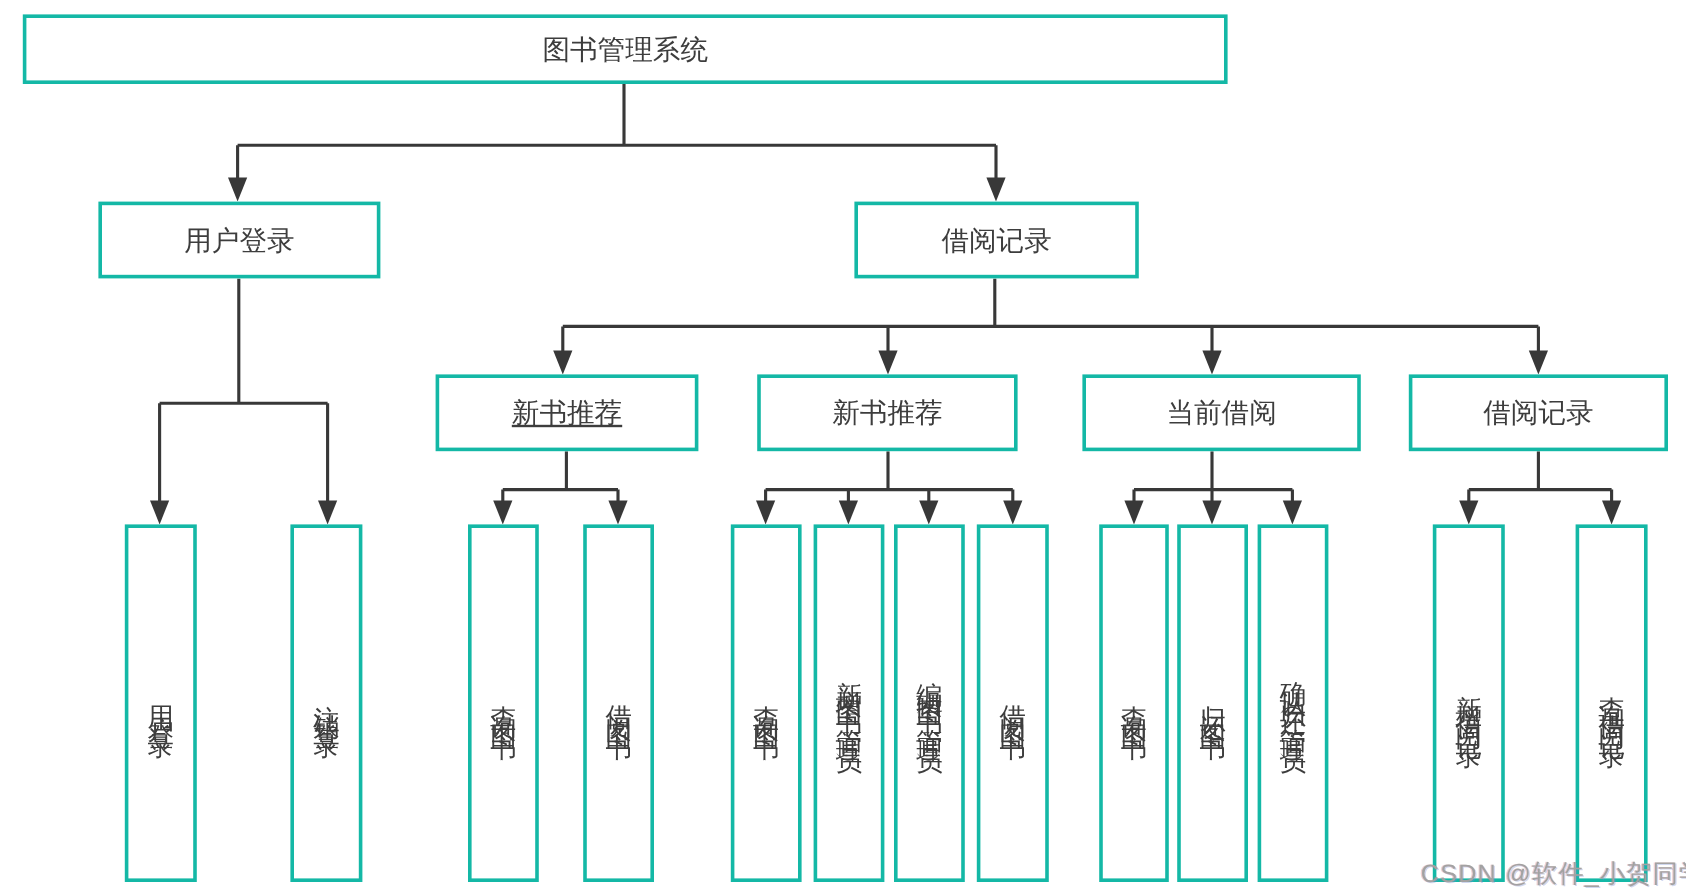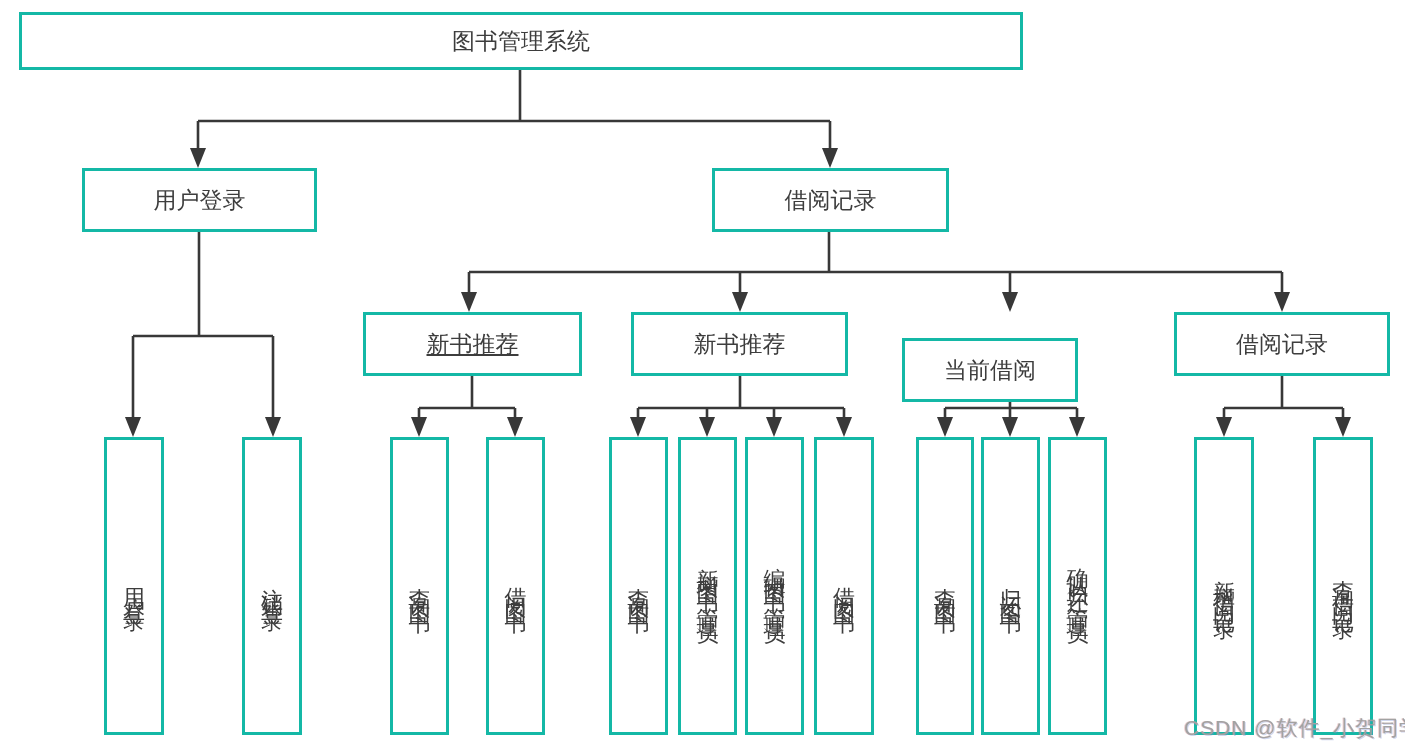--- a/index.html
+++ b/index.html
@@ -96,21 +96,21 @@
   <div class="box" style="left:712px;top:168px;width:237px;height:64px;">
     <span>借阅记录</span>
   </div>
 
   <div class="box" style="left:363px;top:312px;width:219px;height:64px;text-decoration:underline;">
     <span>新书推荐</span>
   </div>
   <div class="box" style="left:631px;top:312px;width:217px;height:64px;">
     <span>新书推荐</span>
   </div>
-  <div class="box" style="left:902px;top:312px;width:176px;height:64px;margin-top:26px;">
+  <div class="box" style="left:902px;top:312px;width:232px;height:64px;">
     <span>当前借阅</span>
   </div>
   <div class="box" style="left:1174px;top:312px;width:216px;height:64px;">
     <span>借阅记录</span>
   </div>
 
   <div class="box" style="left:104px;top:437px;width:60px;height:298px;">
     <span class="vtext">用户登录</span>
   </div>
   <div class="box" style="left:242px;top:437px;width:60px;height:298px;">

